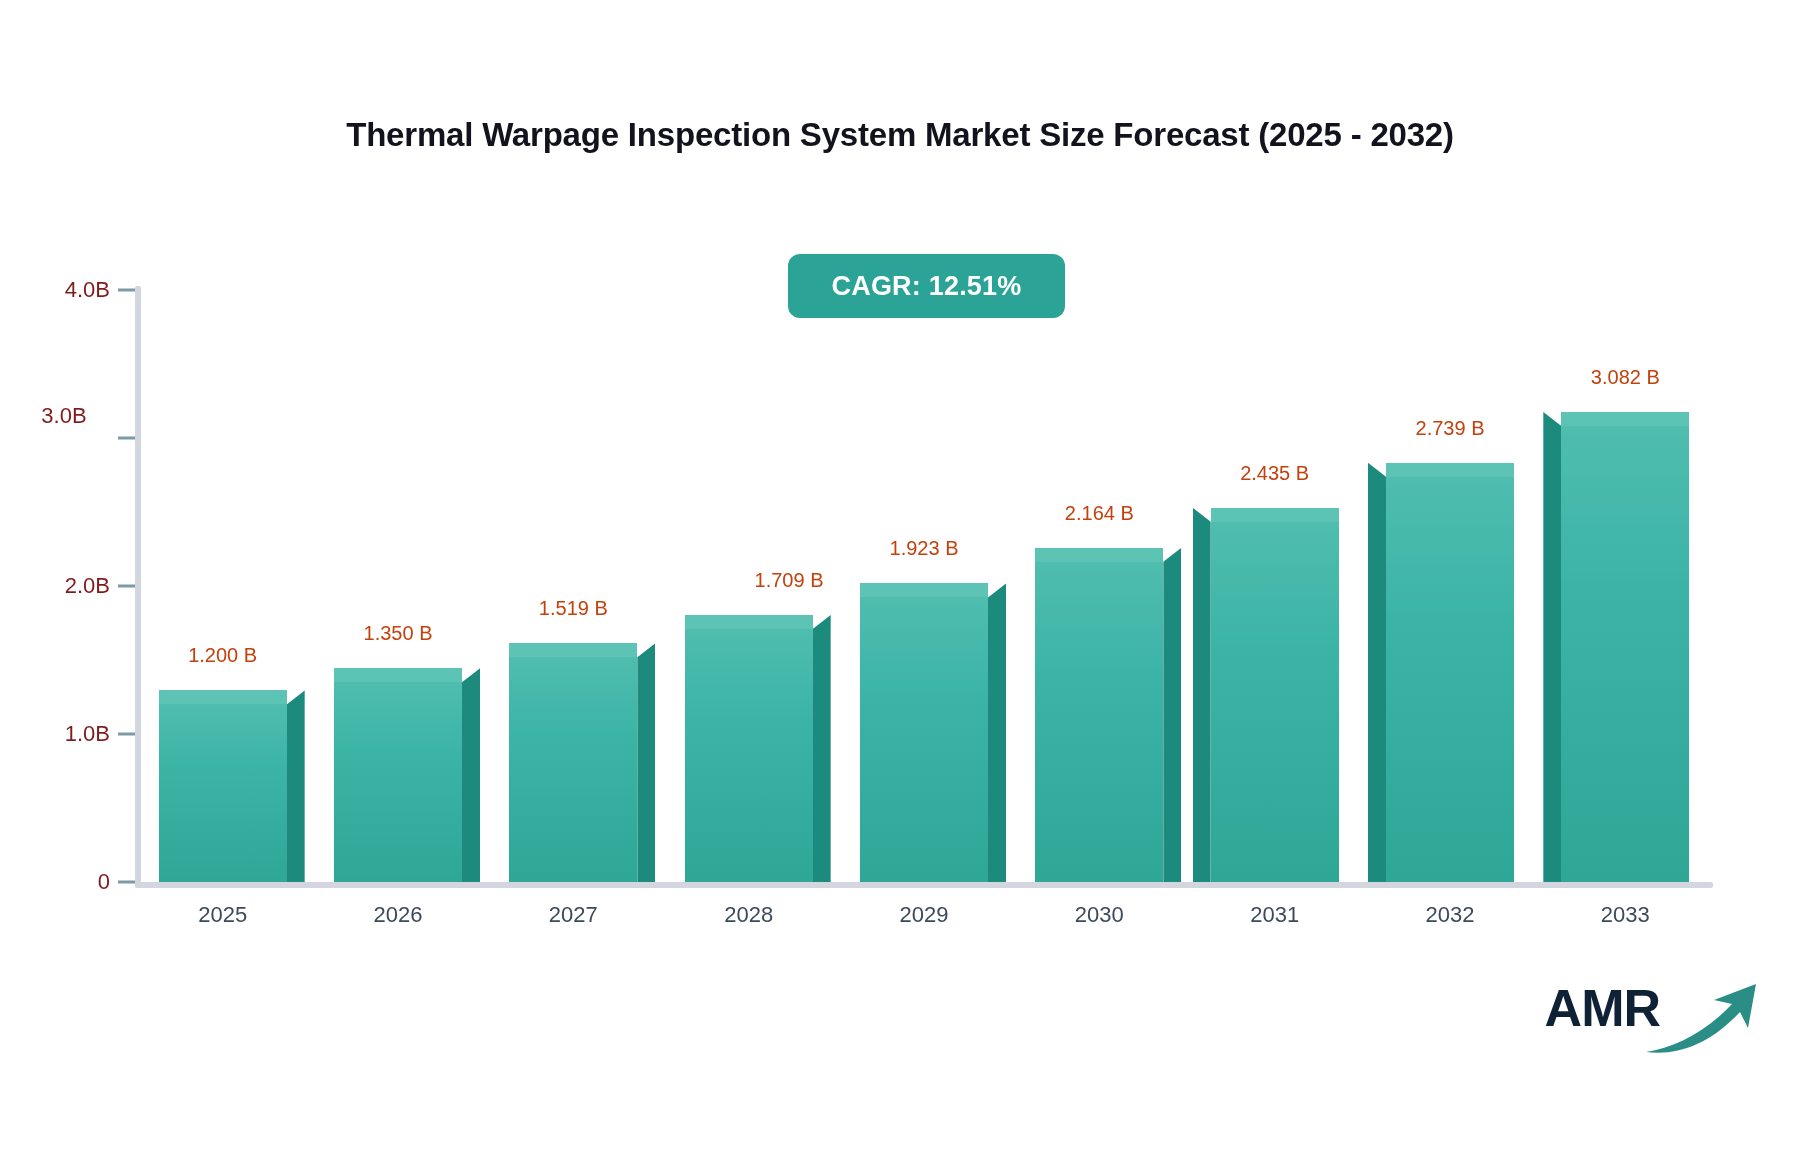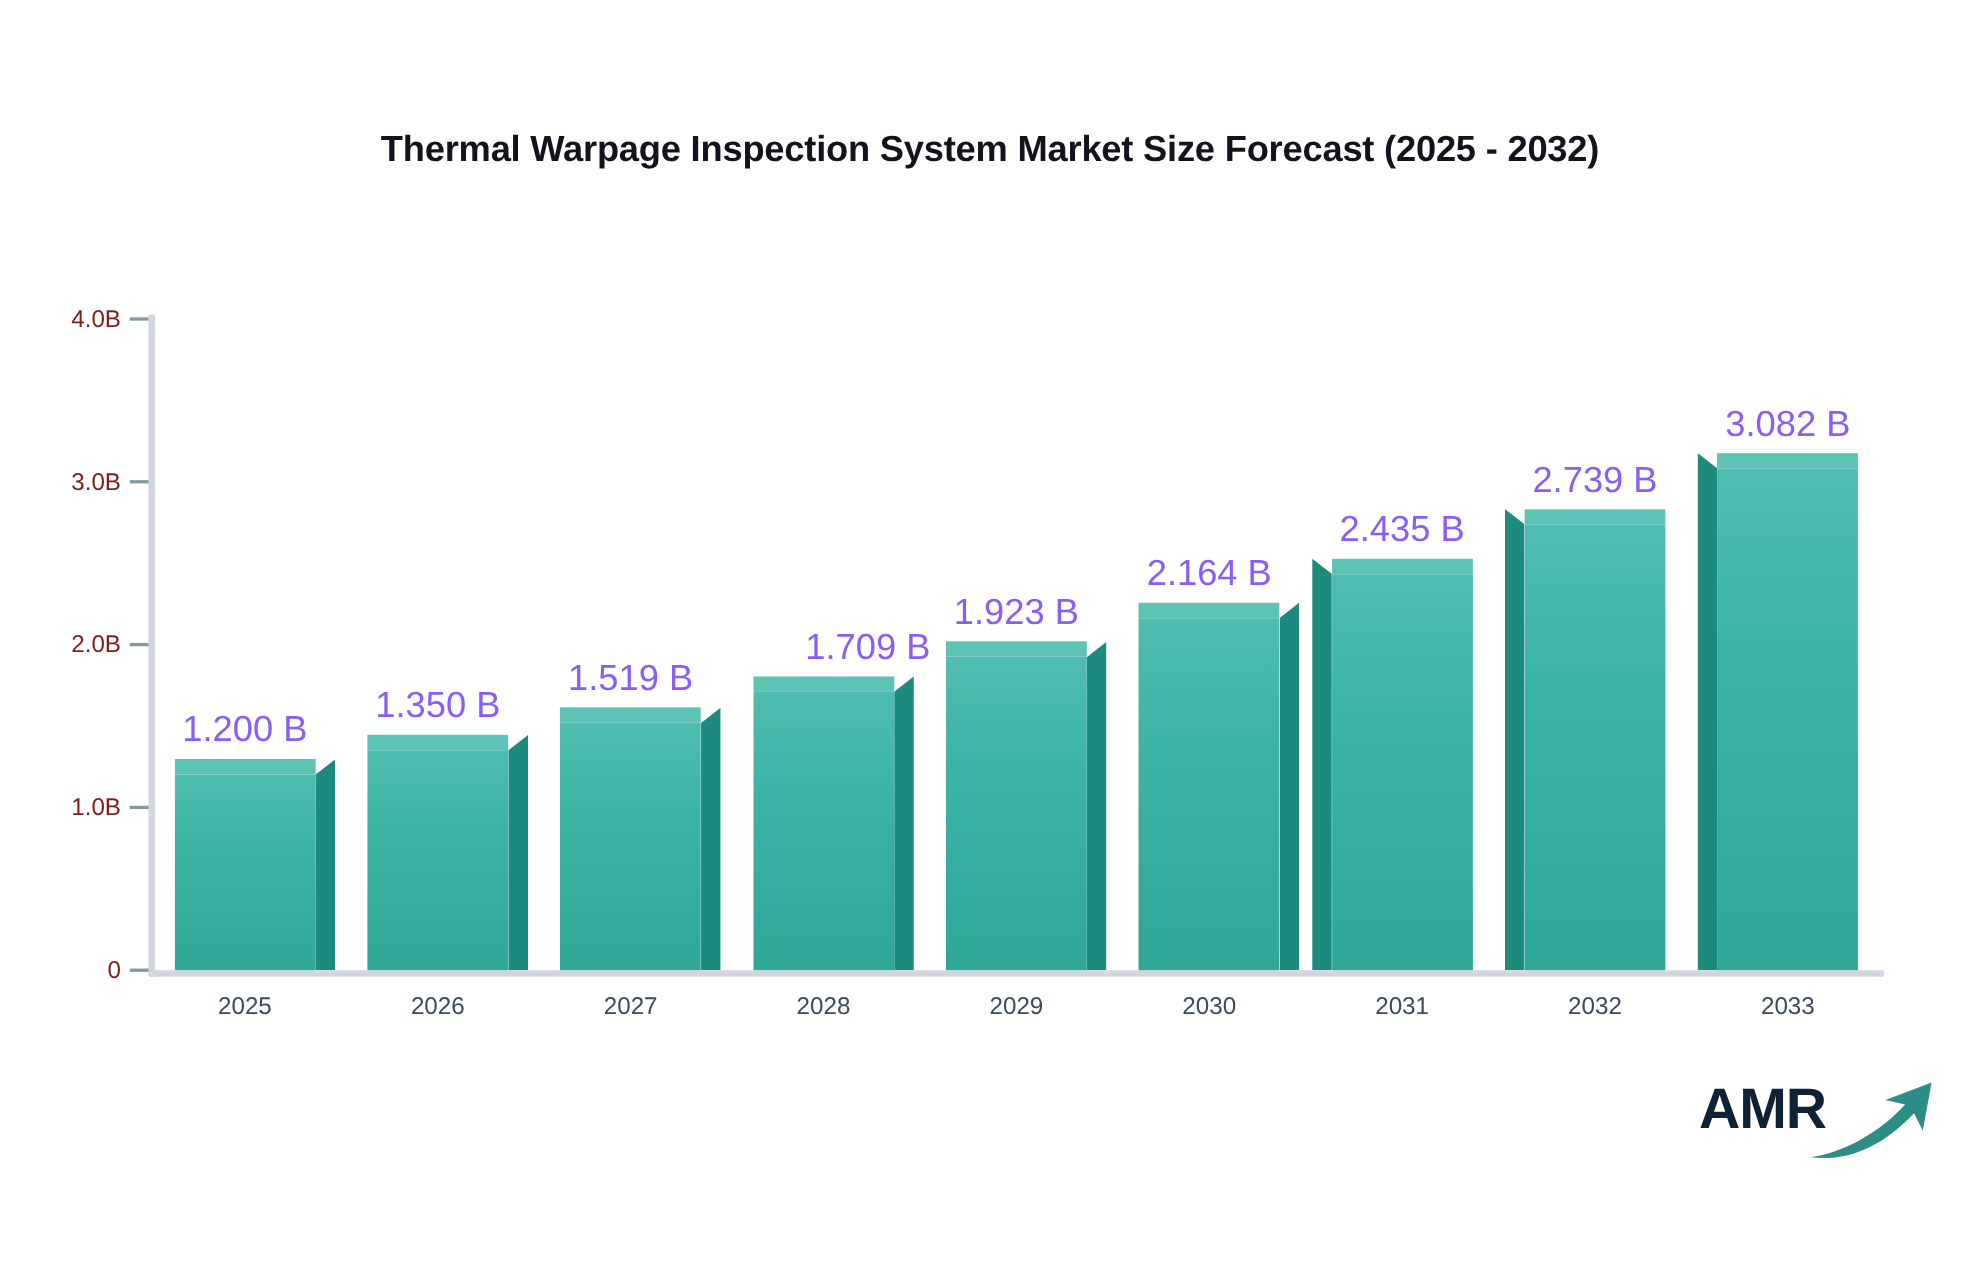--- a/index.html
+++ b/index.html
@@ -121,23 +121,23 @@
     background: #1d8a7e;
     clip-path: polygon(0 0, 100% 14px, 100% 100%, 0 100%);
   }
   .bar-top {
     position: absolute;
     height: 14px;
     background: #5cc3b5;
   }
   .bar-value {
     position: absolute;
-    font-size: 33px;
+    font-size: 20px;
     font-weight: normal;
-    color: #8b5cf6;
+    color: #c2410c;
     white-space: nowrap;
     transform: translateX(-50%);
   }
   .bar-xlabel {
     position: absolute;
     top: 902px;
     font-size: 22px;
     color: #3c4a5c;
     white-space: nowrap;
     transform: translateX(-50%);
@@ -158,25 +158,28 @@
   }
   #amr-logo svg { margin-left: -16px; margin-bottom: -10px; }
 </style>
 </head>
 <body>
 
 <div id="root">
 
   <div class="chart-title">Thermal Warpage Inspection System Market Size Forecast (2025 - 2032)</div>
 
+  <div class="cagr-badge">
+    <span>CAGR: 12.51%</span>
+  </div>
 
   <div id="yticks">
       <div class="ytick" style="top: 290px;">4.0B</div>
       <div class="ytick-dash" style="top: 290px;"></div>
-      <div class="ytick" style="top: 438px;">3.0B</div>
+      <div class="ytick" style="top: 416px; text-align: center;">3.0B</div>
       <div class="ytick-dash" style="top: 438px;"></div>
       <div class="ytick" style="top: 586px;">2.0B</div>
       <div class="ytick-dash" style="top: 586px;"></div>
       <div class="ytick" style="top: 734px;">1.0B</div>
       <div class="ytick-dash" style="top: 734px;"></div>
       <div class="ytick" style="top: 882px;">0</div>
       <div class="ytick-dash" style="top: 882px;"></div>
     </div>
 
   <div id="plot">

